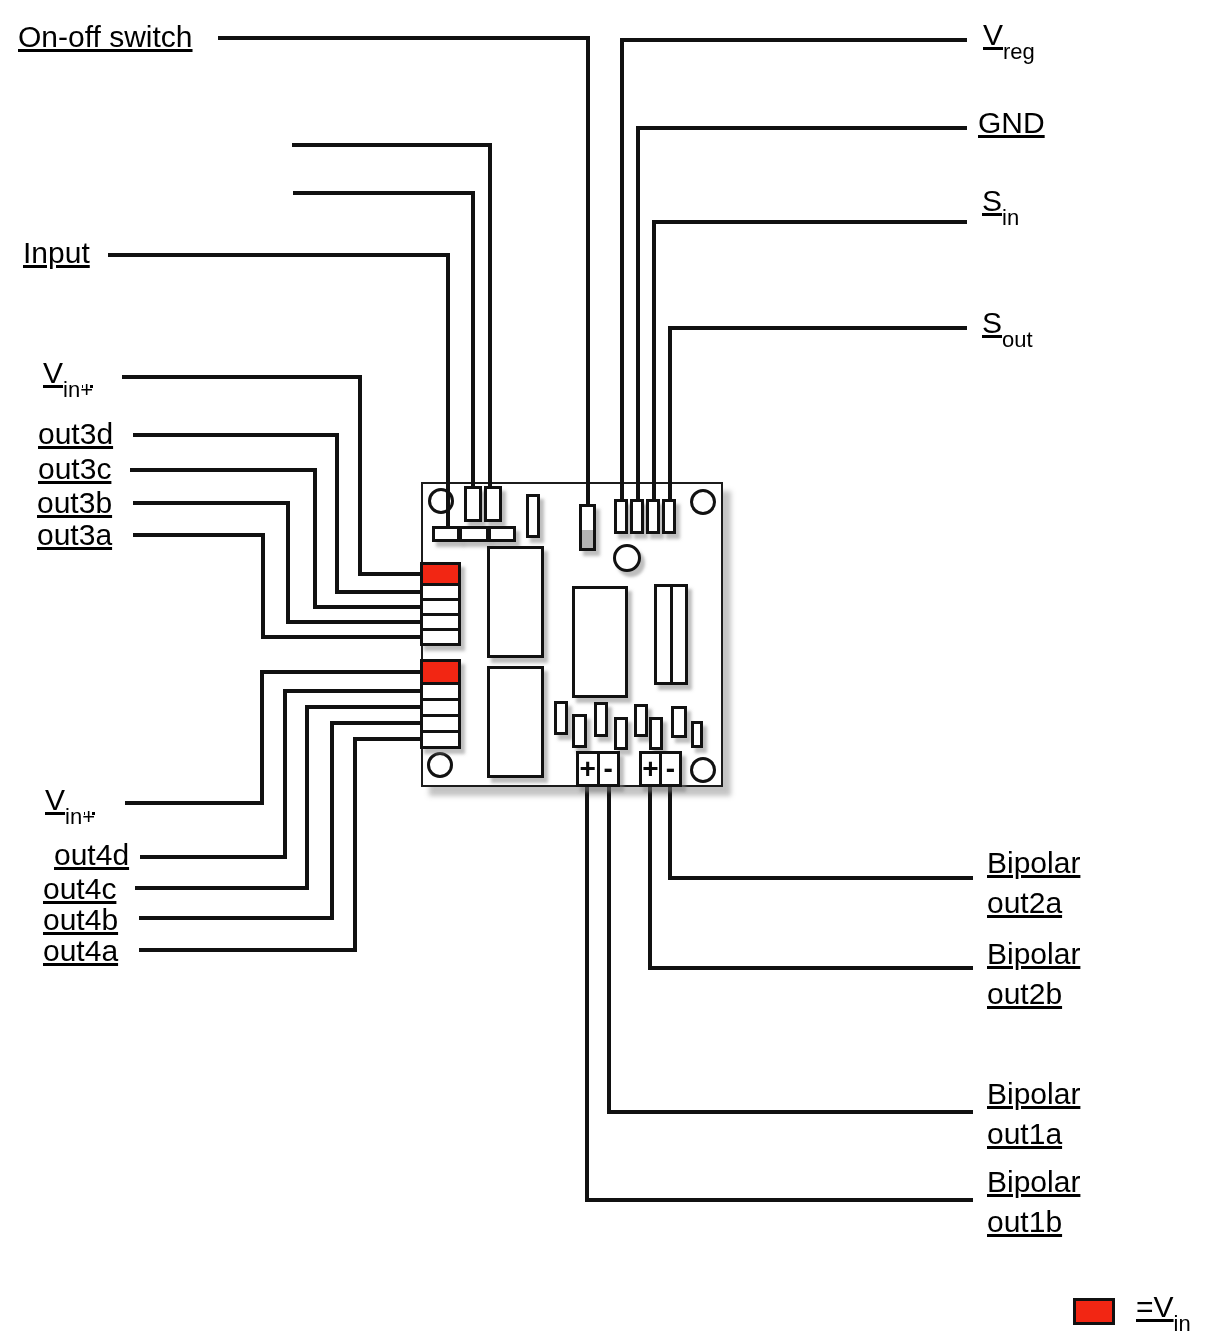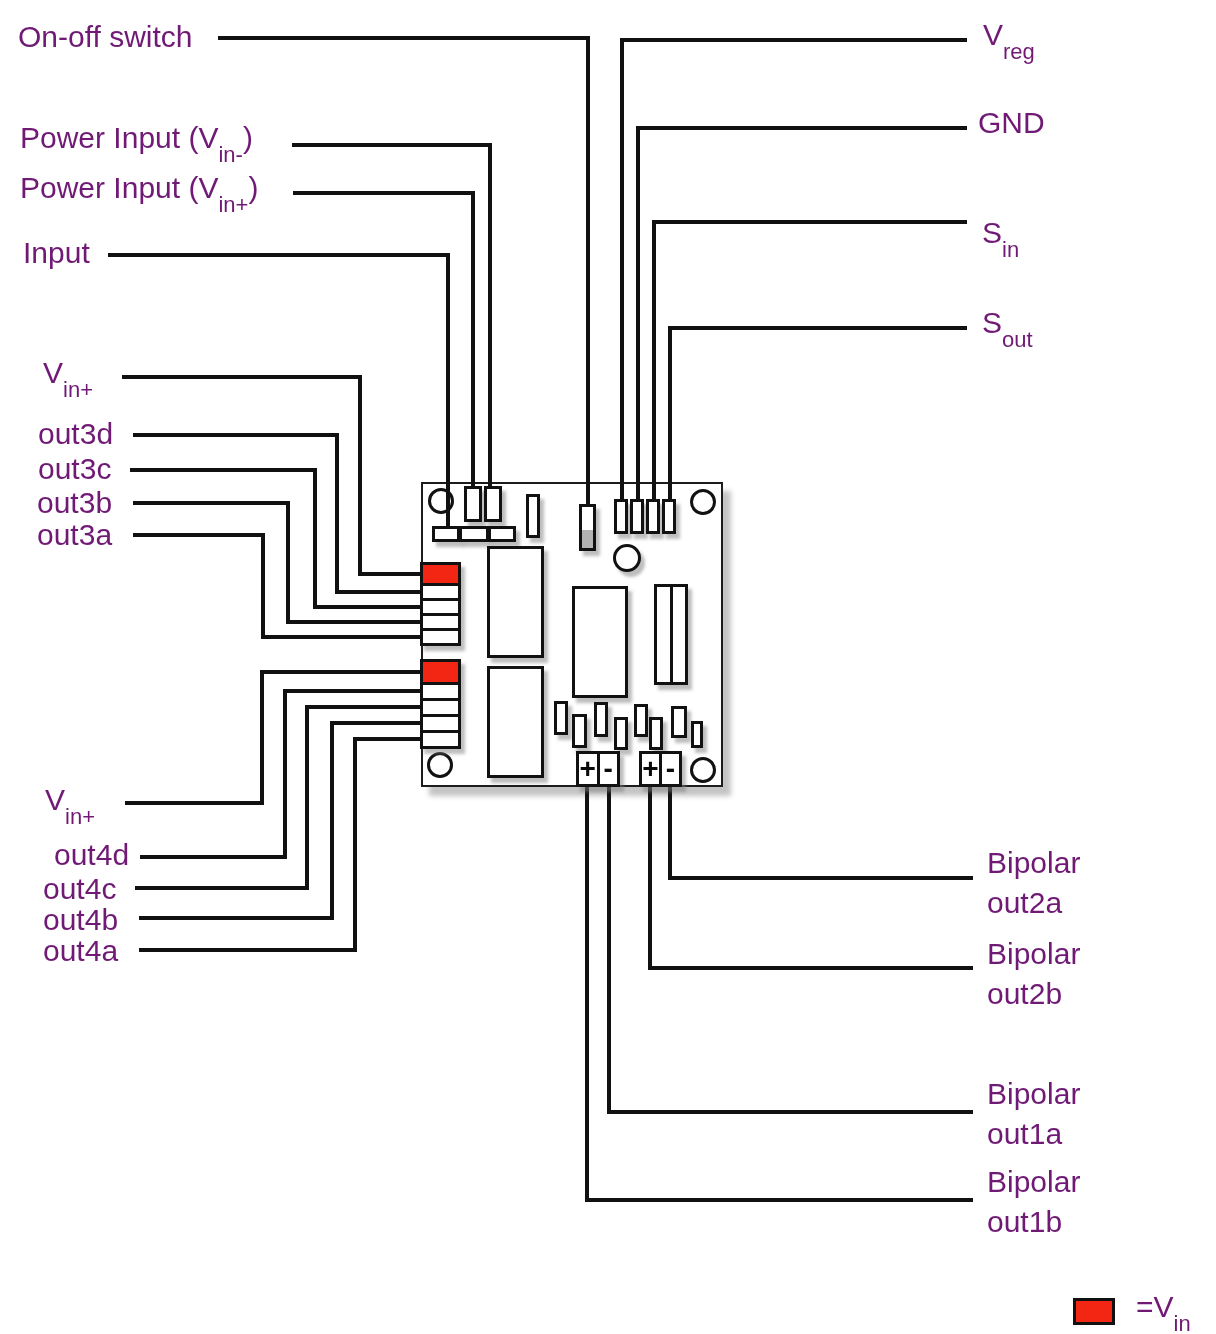--- a/index.html
+++ b/index.html
@@ -1,18 +1,18 @@
 <!DOCTYPE html>
 <html><head>
 <meta charset="utf-8">
 <style>
   html,body{margin:0;padding:0;background:#ffffff;}
   #stage{position:relative;width:1216px;height:1334px;background:#ffffff;overflow:hidden;
          font-family:"Liberation Sans","DejaVu Sans",sans-serif;}
-  .lbl{position:absolute;font-size:30px;line-height:34px;color:#701a75;white-space:nowrap;z-index:6;}
+  .lbl{position:absolute;font-size:30px;line-height:34px;color:#000000;white-space:nowrap;z-index:6;text-decoration:underline;}
   .lbl.two div{line-height:40px;}
   sub.s{font-size:22px;position:relative;top:7px;line-height:0;}
   .wh{position:absolute;height:4px;background:#111;z-index:3;}
   .wv{position:absolute;width:4px;background:#111;z-index:3;}
   .board{position:absolute;left:421px;top:482px;width:302px;height:305px;box-sizing:border-box;
          border:2px solid #1c1c1c;background:#fff;box-shadow:8px 9px 5px rgba(125,125,125,.45);z-index:1;}
   .hole{position:absolute;width:26px;height:26px;box-sizing:border-box;background:#fff;
         border:3px solid #111;border-radius:50%;z-index:2;}
   .comp{position:absolute;background:#fff;border:3px solid #111;box-sizing:border-box;
         box-shadow:4px 5px 3px rgba(125,125,125,.5);z-index:4;}
@@ -27,23 +27,21 @@
   .divider-v{position:absolute;top:0;bottom:0;width:3px;background:#111;}
   .swatch{position:absolute;box-sizing:border-box;border:3px solid #111;z-index:6;}
 </style>
 </head>
 <body>
 
 <div id="stage">
 
   <div class="lbl" style="left:18px;top:20px">On-off switch</div>
 
-  <div class="lbl" style="left:20px;top:121px"><span>Power Input (V</span><sub class="s">in-</sub><span>)</span></div>
-
-  <div class="lbl" style="left:20px;top:171px"><span>Power Input (V</span><sub class="s">in+</sub><span>)</span></div>
+
 
   <div class="lbl" style="left:23px;top:236px">Input</div>
 
   <div class="lbl" style="left:43px;top:356px"><span>V</span><sub class="s">in+</sub></div>
 
   <div class="lbl" style="left:38px;top:417px">out3d</div>
   <div class="lbl" style="left:38px;top:452px">out3c</div>
   <div class="lbl" style="left:37px;top:486px">out3b</div>
   <div class="lbl" style="left:37px;top:518px">out3a</div>
 
@@ -51,21 +49,21 @@
 
   <div class="lbl" style="left:54px;top:838px">out4d</div>
   <div class="lbl" style="left:43px;top:872px">out4c</div>
   <div class="lbl" style="left:43px;top:903px">out4b</div>
   <div class="lbl" style="left:43px;top:934px">out4a</div>
 
   <div class="lbl" style="left:983px;top:18px"><span>V</span><sub class="s">reg</sub></div>
 
   <div class="lbl" style="left:978px;top:106px">GND</div>
 
-  <div class="lbl" style="left:982px;top:216px"><span>S</span><sub class="s">in</sub></div>
+  <div class="lbl" style="left:982px;top:184px"><span>S</span><sub class="s">in</sub></div>
 
   <div class="lbl" style="left:982px;top:306px"><span>S</span><sub class="s">out</sub></div>
 
   <div class="lbl two" style="left:987px;top:843px">
     <div>Bipolar</div>
       <div>out2a</div>
   </div>
   <div class="lbl two" style="left:987px;top:934px">
     <div>Bipolar</div>
       <div>out2b</div>

